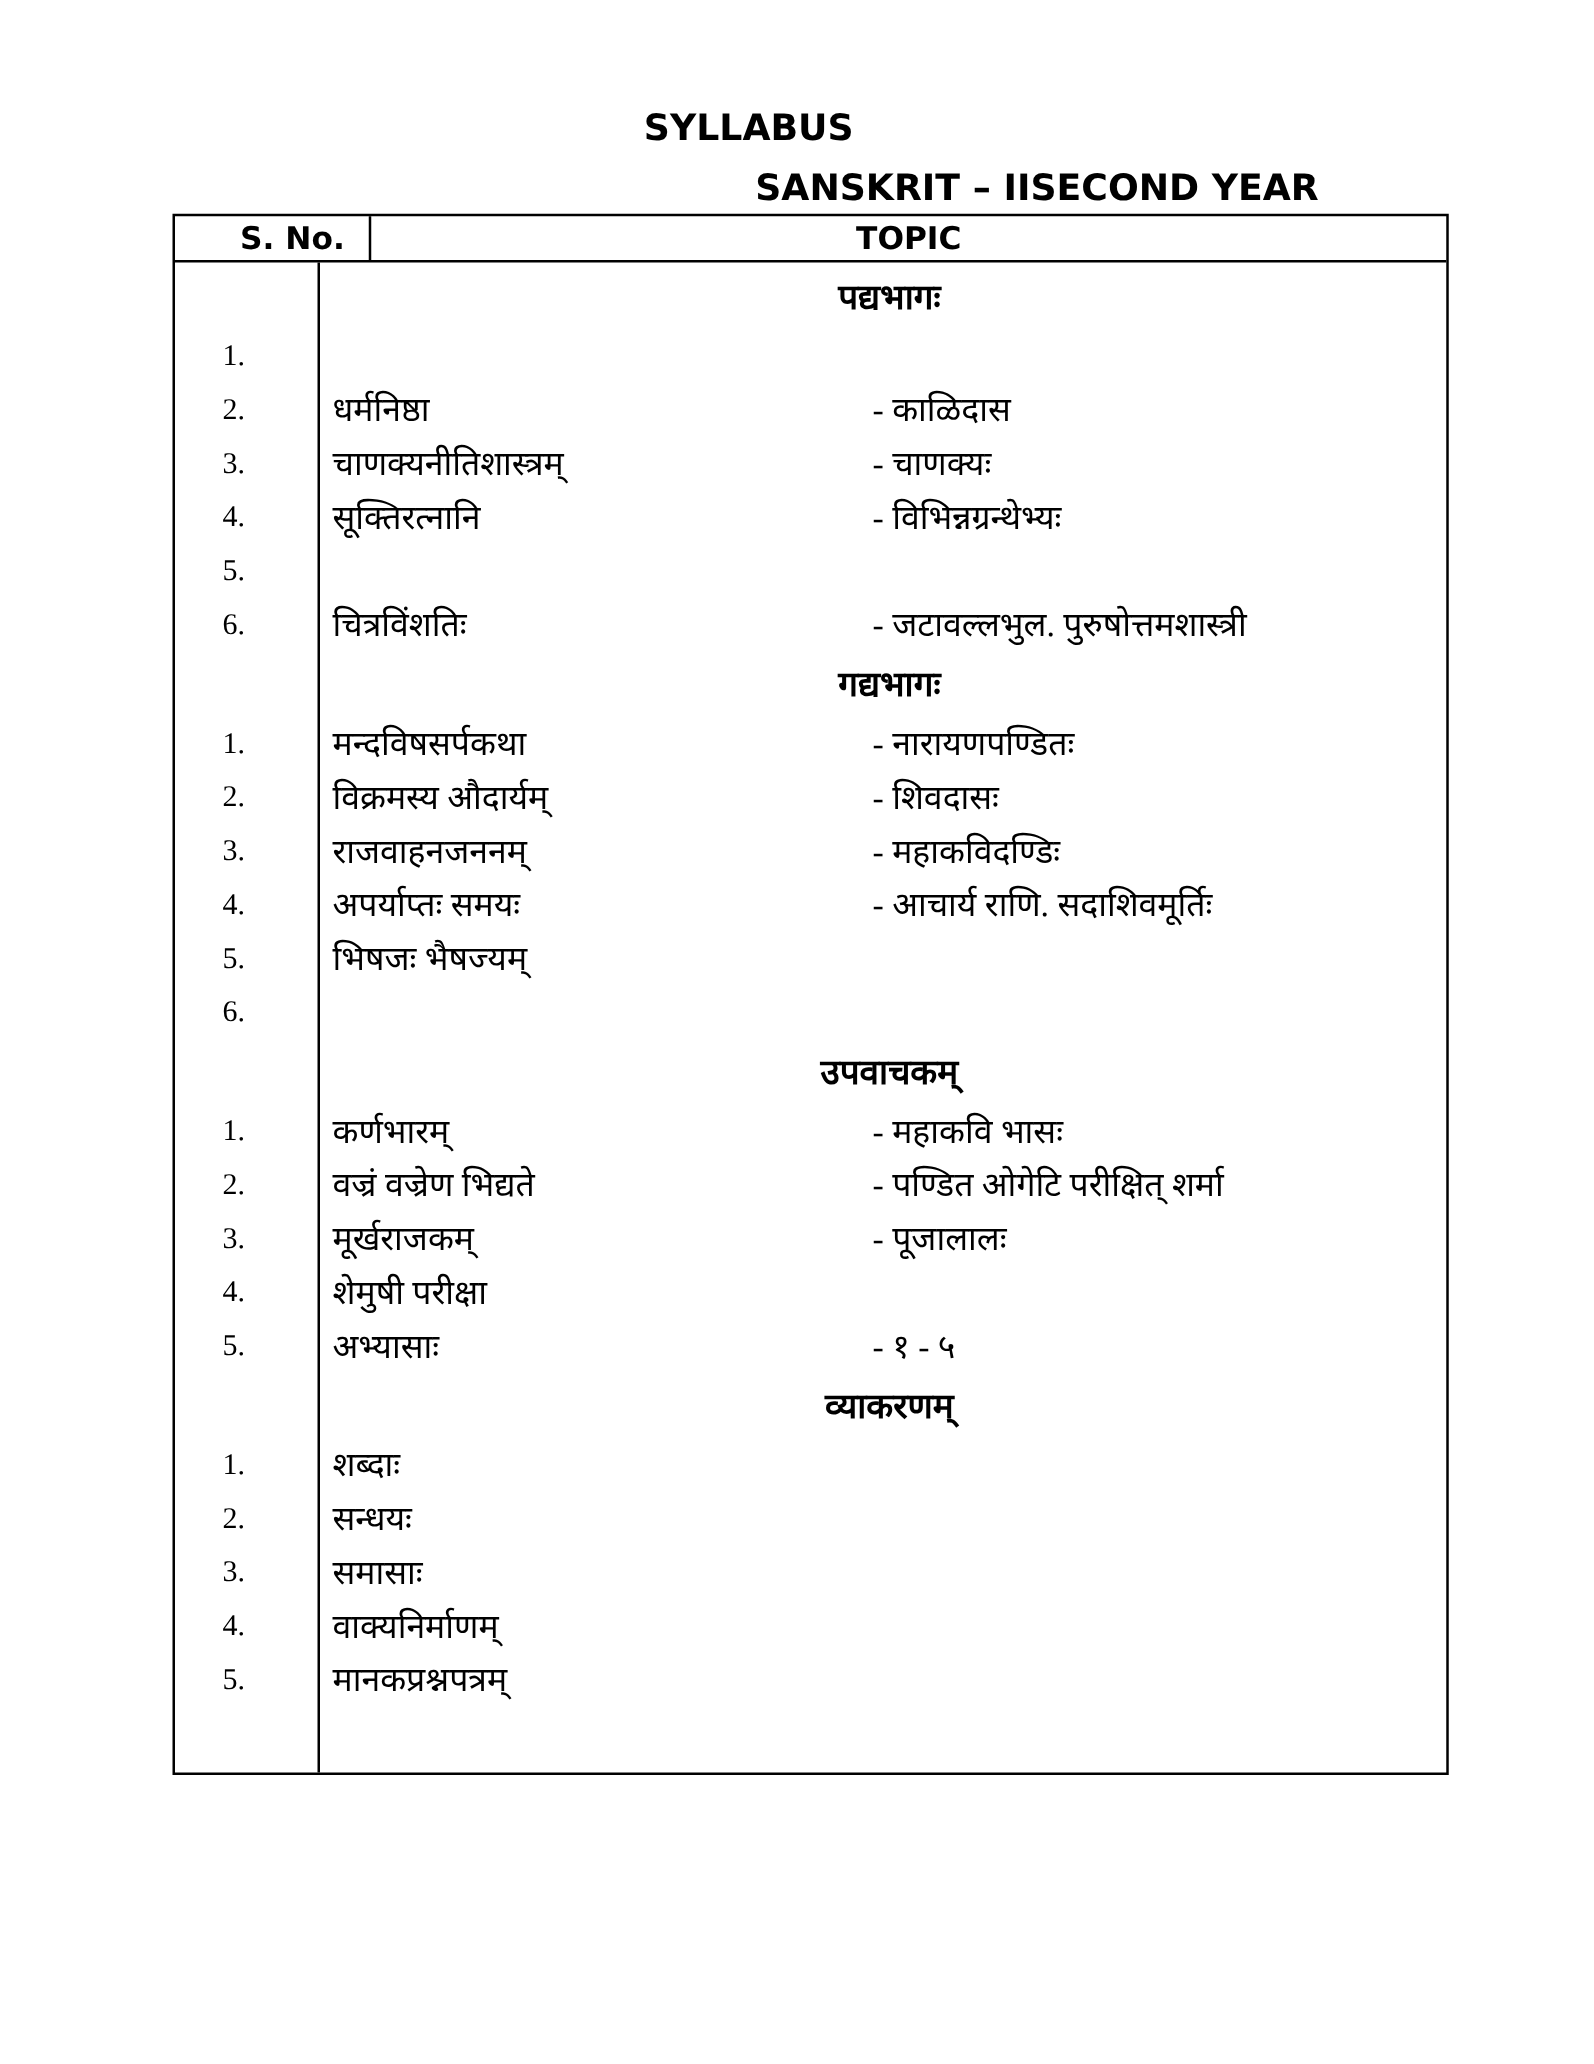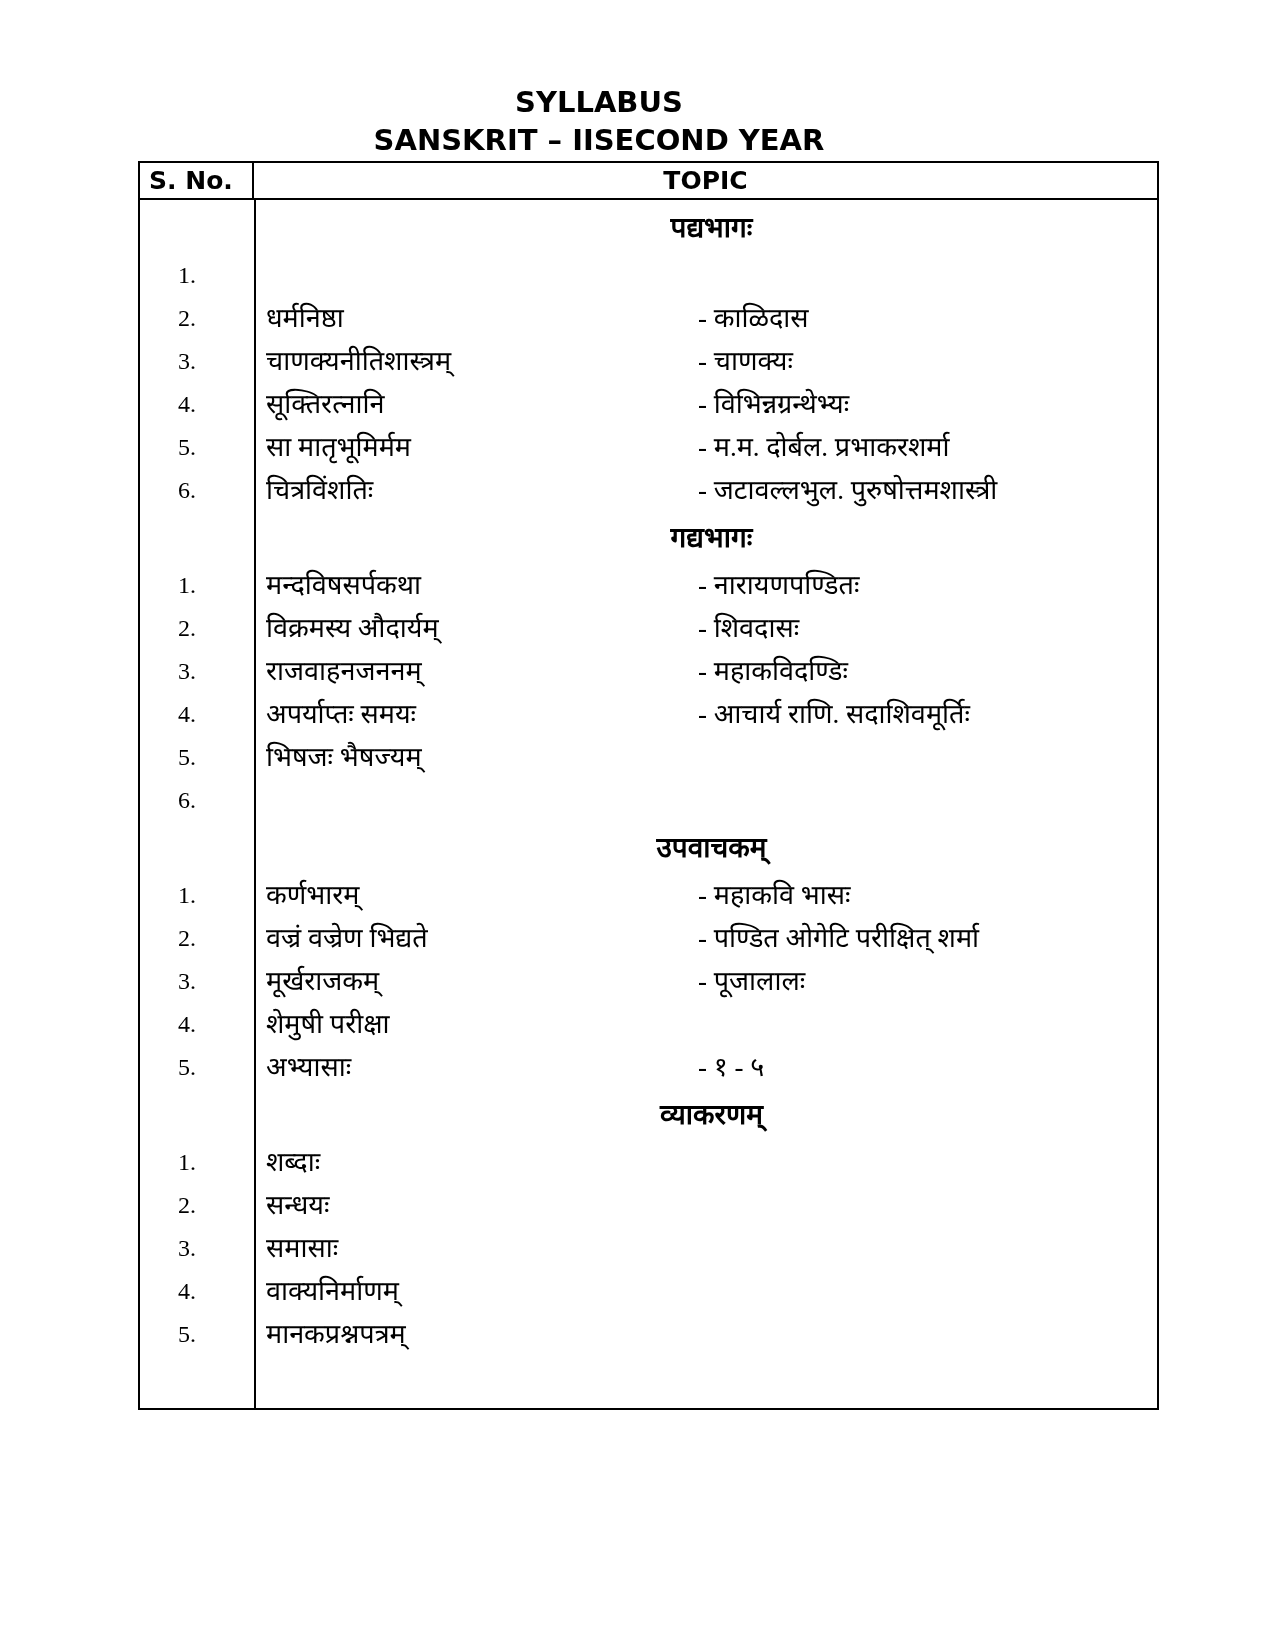--- a/index.html
+++ b/index.html
@@ -18,24 +18,24 @@
   .doc-title {
     margin: 86px 0 0 143px;
     width: 912px;
     text-align: center;
     font-family: "DejaVu Sans", sans-serif;
     font-weight: bold;
     font-size: 29px;
     line-height: 32px;
   }
   .subrow {
-    margin: 6px 0 0 143px;
+    margin: 16px 0 0 143px;
     width: 912px;
     display: flex;
-    justify-content: center;
+    justify-content: flex-end;
     font-family: "DejaVu Sans", sans-serif;
     font-weight: bold;
     font-size: 29px;
     line-height: 32px;
   }
   .syl-table {
     margin: 5px 0 0 138px;
     width: 1021px;
     border: 2px solid #000000;
     box-sizing: border-box;
@@ -50,20 +50,21 @@
     font-size: 25px;
   }
   .th-sno {
     width: 114px;
     box-sizing: border-box;
     border-right: 2px solid #000000;
     display: flex;
     align-items: center;
     padding-left: 9px;
     flex: none;
+    margin-left: 43px;
   }
   .th-topic {
     flex: 1;
     display: flex;
     align-items: center;
     justify-content: center;
   }
   .tbody {
     position: relative;
     height: 1208px;
@@ -154,21 +155,20 @@
         <div class="trow item-row">
           <div class="cell-sno"><span>3.</span></div>
           <div class="cell-content"><span class="topic-text">चाणक्यनीतिशास्त्रम्</span><span class="author-text">- चाणक्यः</span></div>
         </div>
         <div class="trow item-row">
           <div class="cell-sno"><span>4.</span></div>
           <div class="cell-content"><span class="topic-text">सूक्तिरत्नानि</span><span class="author-text">- विभिन्नग्रन्थेभ्यः</span></div>
         </div>
         <div class="trow item-row">
           <div class="cell-sno"><span>5.</span></div>
-          <div class="cell-content"><span class="topic-text">सा मातृभूमिर्मम</span><span class="author-text">- म.म. दोर्बल. प्रभाकरशर्मा</span></div>
         </div>
         <div class="trow item-row">
           <div class="cell-sno"><span>6.</span></div>
           <div class="cell-content"><span class="topic-text">चित्रविंशतिः</span><span class="author-text">- जटावल्लभुल. पुरुषोत्तमशास्त्री</span></div>
         </div>
         <div class="trow heading-row">
           <div class="cell-sno"></div>
           <div class="cell-content"><span class="section-heading">गद्यभागः</span></div>
         </div>
         <div class="trow item-row">

